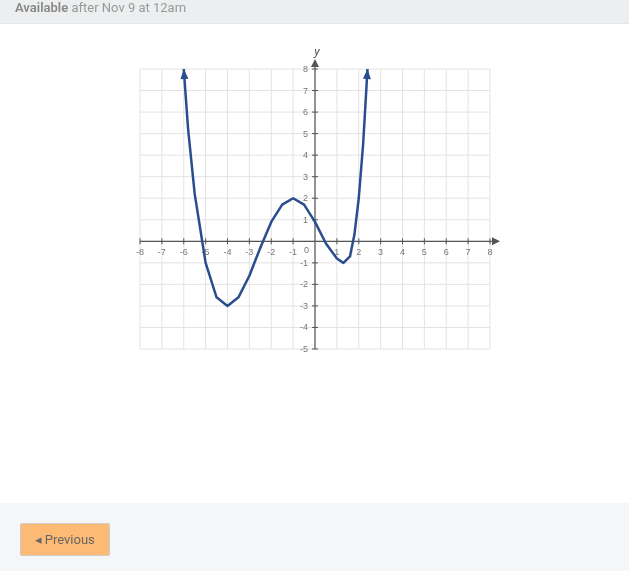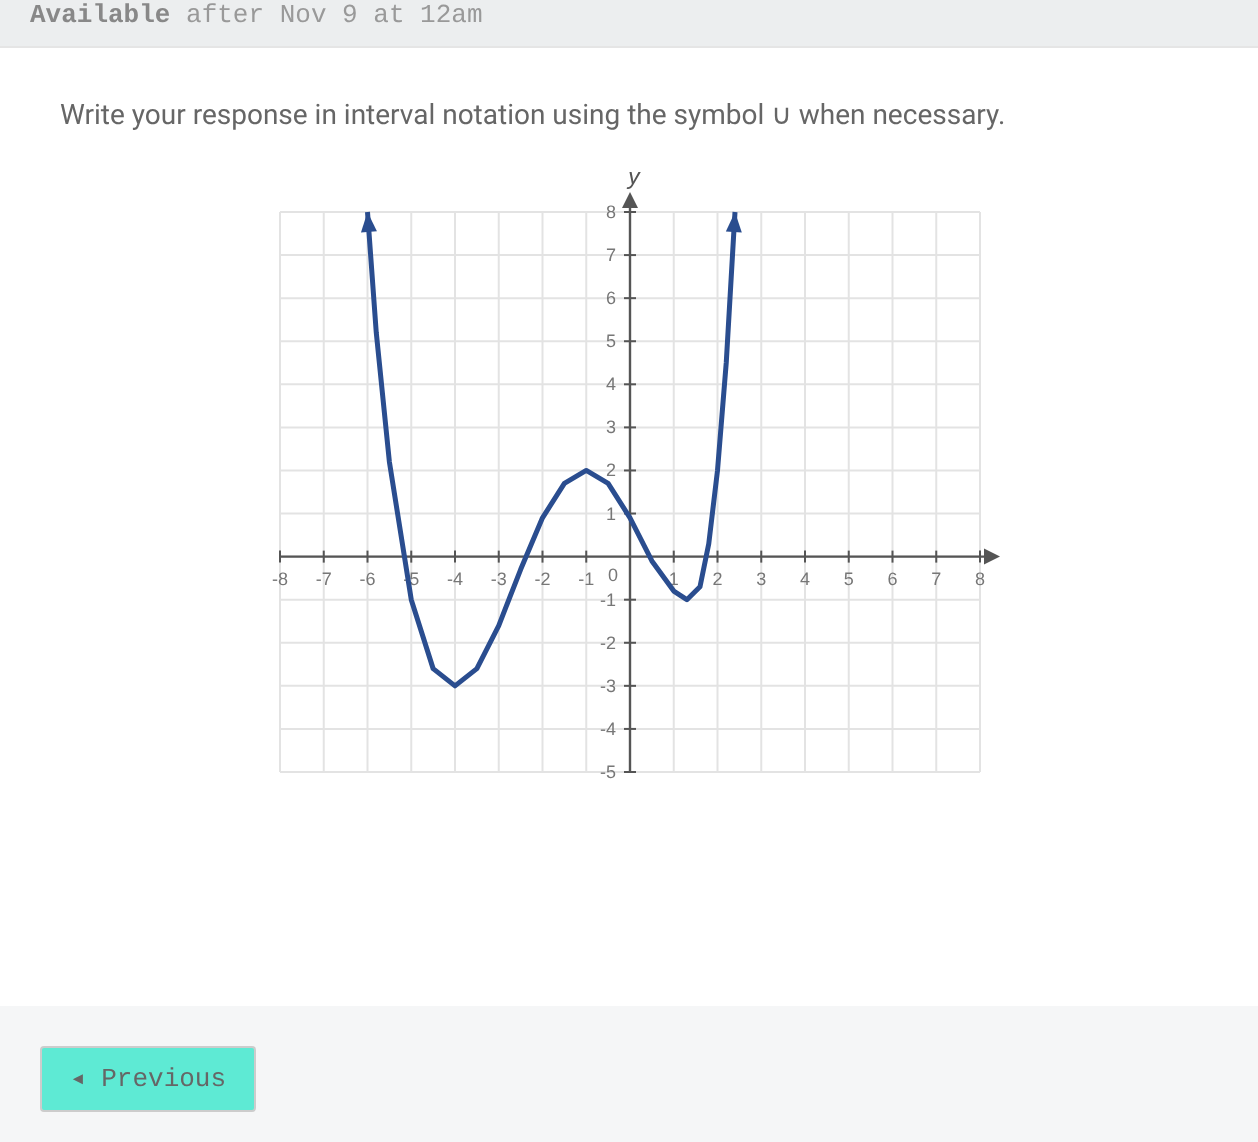--- a/index.html
+++ b/index.html
@@ -11,21 +11,20 @@
     width: 629px;
     height: 571px;
     overflow: hidden;
     box-sizing: border-box;
   }
   .header-bar {
     padding: 0 15px 8px 15px;
     color: #999;
     font-size: 13px;
     background: #eceeef;
-    font-family: Liberation Mono, monospace;
   }
   .header-bar .avail-label { font-weight: 600; color: #888; }
   .content {
     background: #fff;
     padding: 25px 30px 20px 30px;
     border-top: 1px solid #e5e5e5;
     min-height: 480px;
     box-sizing: border-box;
   }
   .prompt {
@@ -44,40 +43,38 @@
     justify-content: center;
   }
   svg.graph {
     display: block;
   }
   .prev-btn {
     display: inline-block;
     margin: 20px 0 0 20px;
     padding: 8px 14px;
     border: 1px solid #ccc;
-    background: #5eead4;
+    background: #fdba74;
     color: #666;
     font-size: 13px;
     border-radius: 2px;
     cursor: pointer;
-    font-family: Liberation Mono, monospace;
   }
 </style>
 </head>
 <body>
 
 
 
 <div class="header-bar">
   <span class="avail-label">Available</span>
   <span>after Nov 9 at 12am</span>
 </div>
 
 <div class="content">
-  <div class="hint">Write your response in interval notation using the symbol ∪ when necessary.</div>
 
   <div class="graph-wrap">
     <svg class="graph" width="380" height="310" viewBox="0 0 380 310">
       <g id="grid">
           <line x1="15" y1="300" x2="15" y2="20" stroke="#e3e3e3" stroke-width="1"></line>
           <line x1="36.875" y1="300" x2="36.875" y2="20" stroke="#e3e3e3" stroke-width="1"></line>
           <line x1="58.75" y1="300" x2="58.75" y2="20" stroke="#e3e3e3" stroke-width="1"></line>
           <line x1="80.625" y1="300" x2="80.625" y2="20" stroke="#e3e3e3" stroke-width="1"></line>
           <line x1="102.5" y1="300" x2="102.5" y2="20" stroke="#e3e3e3" stroke-width="1"></line>
           <line x1="124.375" y1="300" x2="124.375" y2="20" stroke="#e3e3e3" stroke-width="1"></line>

